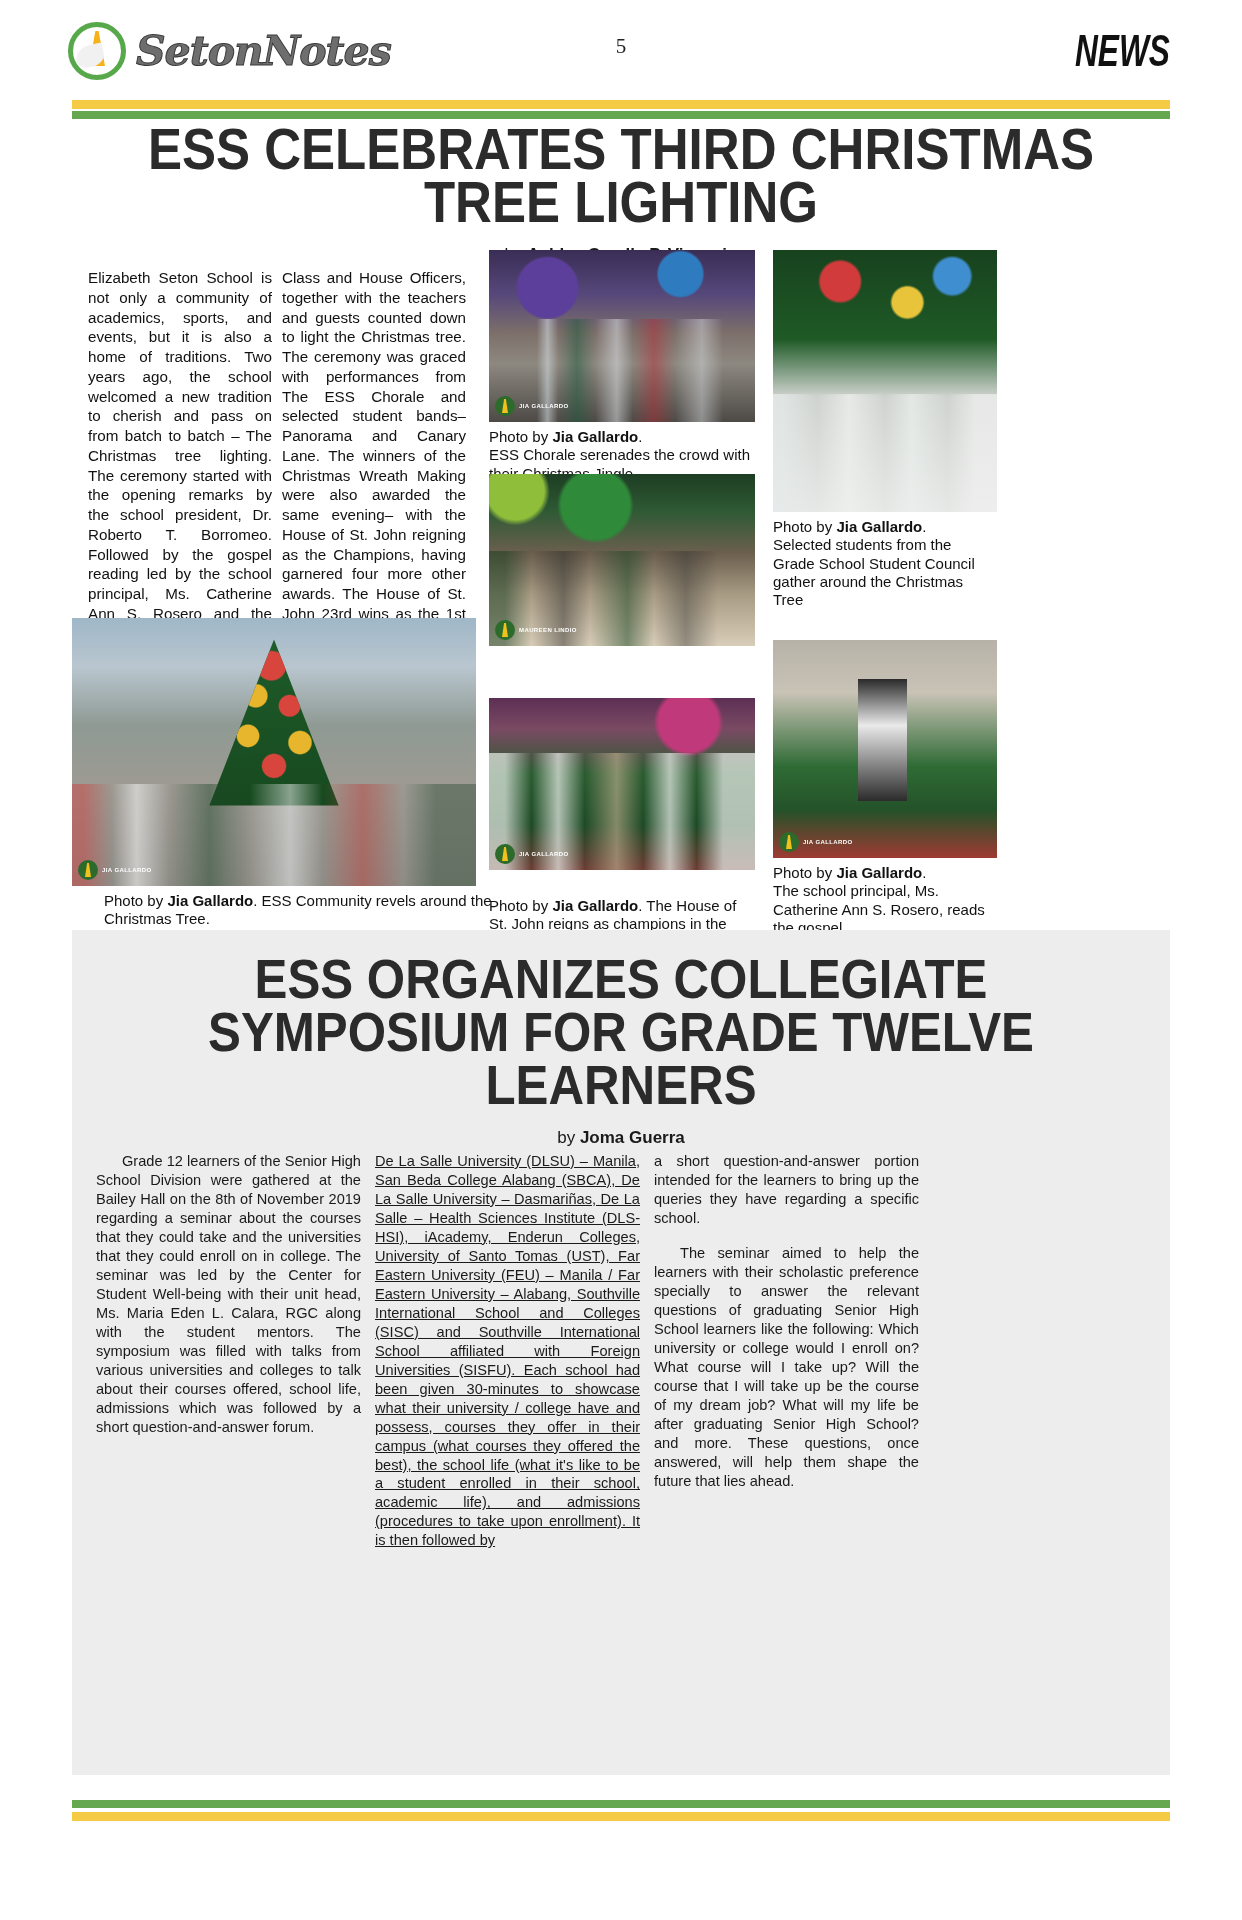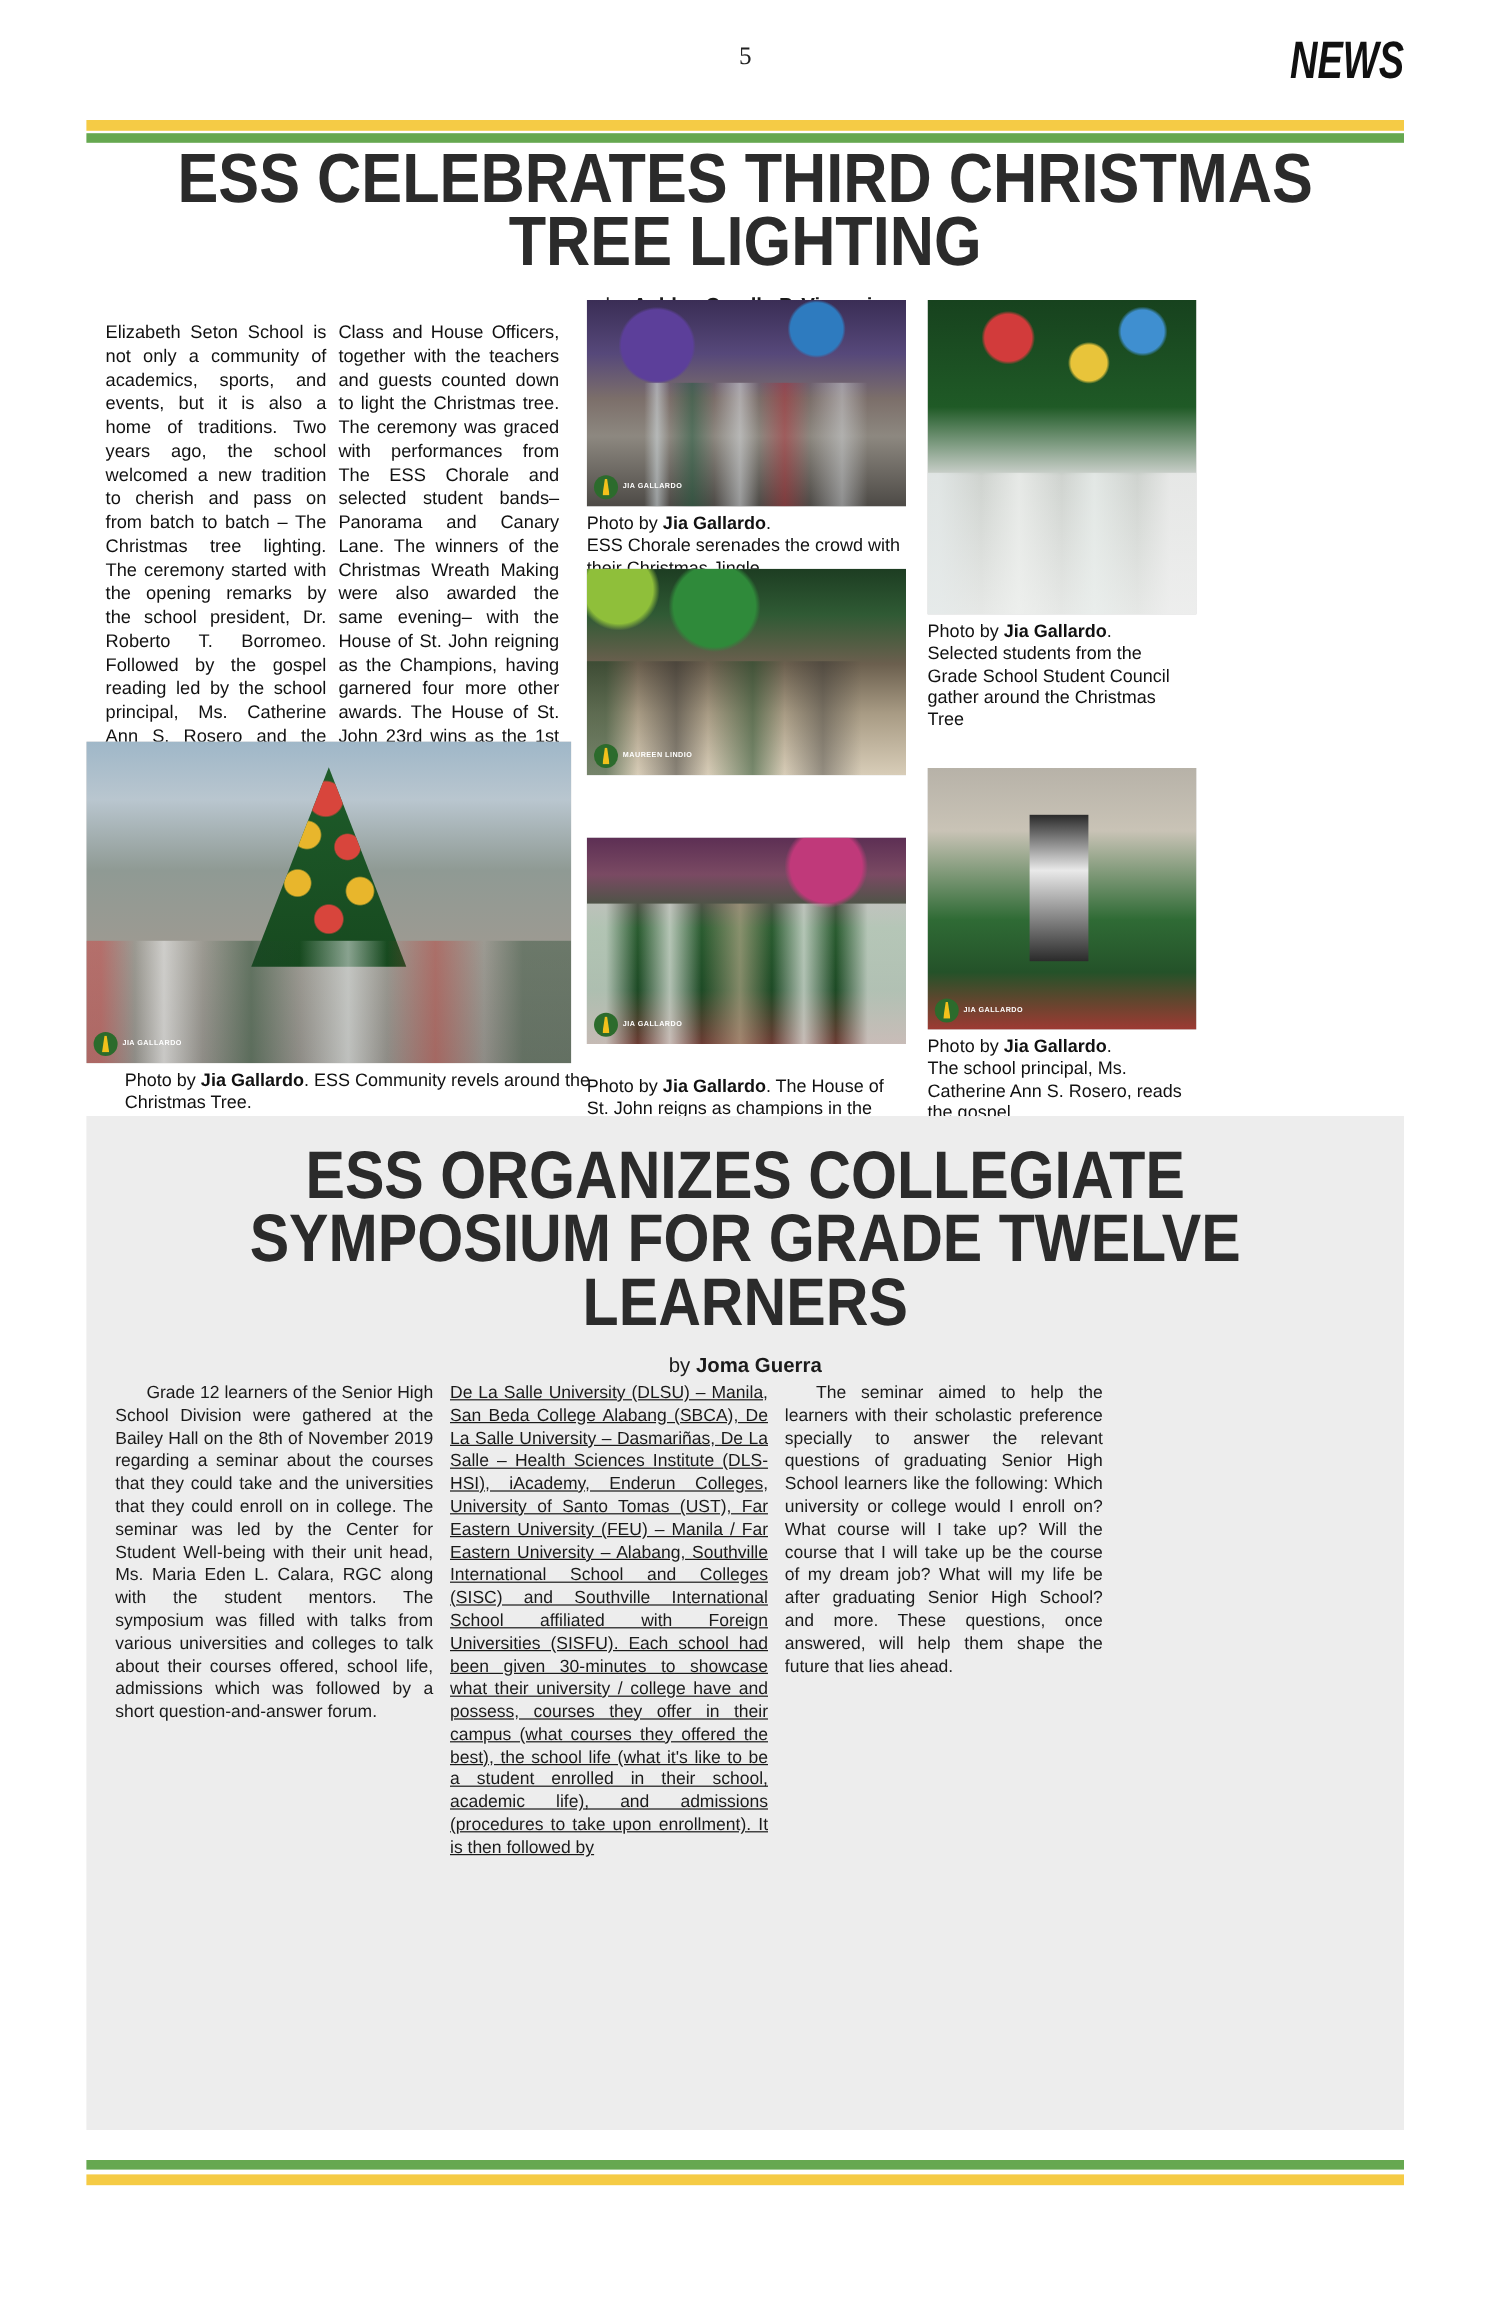--- a/index.html
+++ b/index.html
@@ -165,20 +165,26 @@
   
   .foot-g { position:absolute; left:72px; top:1800px; width:1098px; height:8px; }
   .foot-y { position:absolute; left:72px; top:1812px; width:1098px; height:9px; }
 </style>
 </head>
 <body>
 
 <div class="page">
 
   <div class="masthead">
+    <div class="logo-wrap">
+      <div class="logo-mark">
+        <span class="logo-ring"></span>
+      </div>
+      <div class="brand">SetonNotes</div>
+    </div>
     <div class="page-num">5</div>
     <div class="section-label">NEWS</div>
   </div>
 
   <div class="rule rule-y" style="top:100px;background:#F5CB45;"></div>
   <div class="rule rule-g" style="top:111px;background:#66A850;"></div>
 
   <div class="art1">
     <div class="headline1">ESS CELEBRATES THIRD CHRISTMAS TREE LIGHTING</div>
     <div class="byline">
@@ -318,19 +324,20 @@
     <span class="who" style="font-weight:700">Joma Guerra</span>
   </div>
 
   <div class="col art2col" id="a2c1">
     <p class="ind">Grade 12 learners of the Senior High School Division were gathered at the Bailey Hall on the 8th of November 2019 regarding a seminar about the courses that they could take and the universities that they could enroll on in college. The seminar was led by the Center for Student Well-being with their unit head, Ms. Maria Eden L. Calara, RGC along with the student mentors. The symposium was filled with talks from various universities and colleges to talk about their courses offered, school life, admissions which was followed by a short question-and-answer forum.</p>
   </div>
   <div class="col art2col" id="a2c2">
     <p>De La Salle University (DLSU) – Manila, San Beda College Alabang (SBCA), De La Salle University – Dasmariñas, De La Salle – Health Sciences Institute (DLS-HSI), iAcademy, Enderun Colleges, University of Santo Tomas (UST), Far Eastern University (FEU) – Manila / Far Eastern University – Alabang, Southville International School and Colleges (SISC) and Southville International School affiliated with Foreign Universities (SISFU). Each school had been given 30-minutes to showcase what their university / college have and possess, courses they offer in their campus (what courses they offered the best), the school life (what it's like to be a student enrolled in their school, academic life), and admissions (procedures to take upon enrollment). It is then followed by</p>
   </div>
   <div class="col art2col" id="a2c3">
+    <p>a short question-and-answer portion intended for the learners to bring up the queries they have regarding a specific school.</p>
     <p class="ind">The seminar aimed to help the learners with their scholastic preference specially to answer the relevant questions of graduating Senior High School learners like the following: Which university or college would I enroll on? What course will I take up? Will the course that I will take up be the course of my dream job? What will my life be after graduating Senior High School? and more. These questions, once answered, will help them shape the future that lies ahead.</p>
   </div>
 
   <div class="foot-g" style="background:#66A850;"></div>
   <div class="foot-y" style="background:#F5CB45;"></div>
 
 </div>
 
 </body></html>

